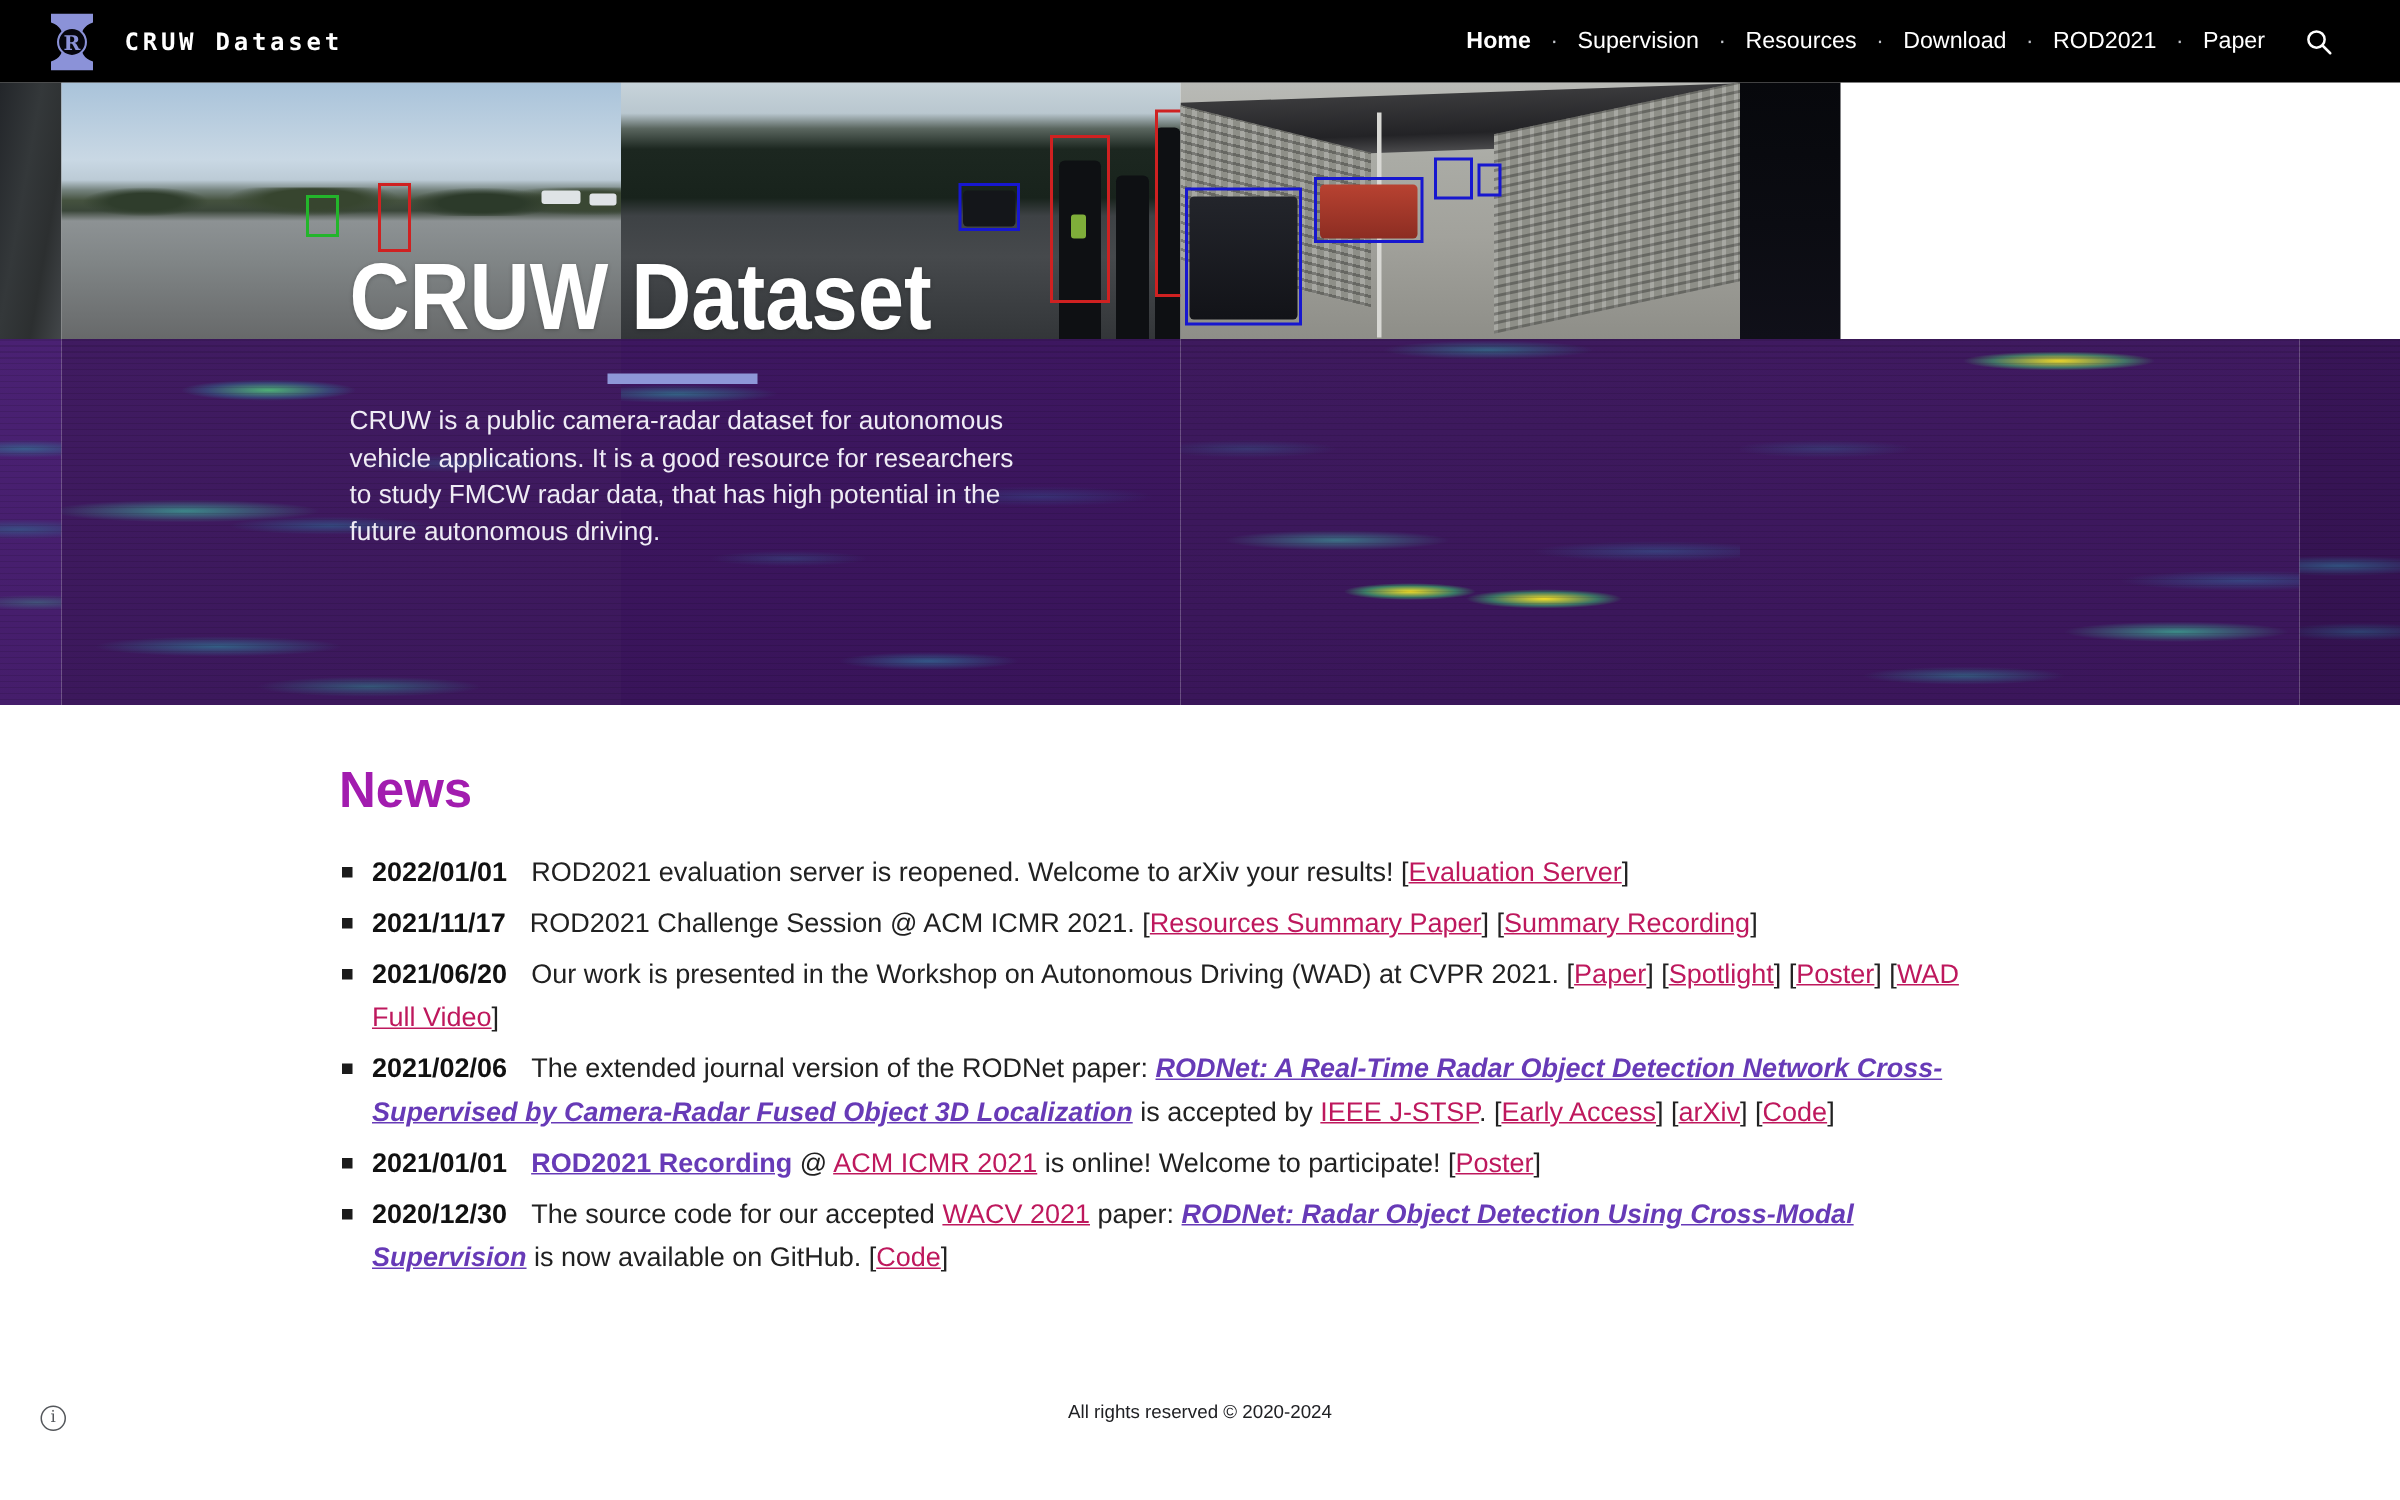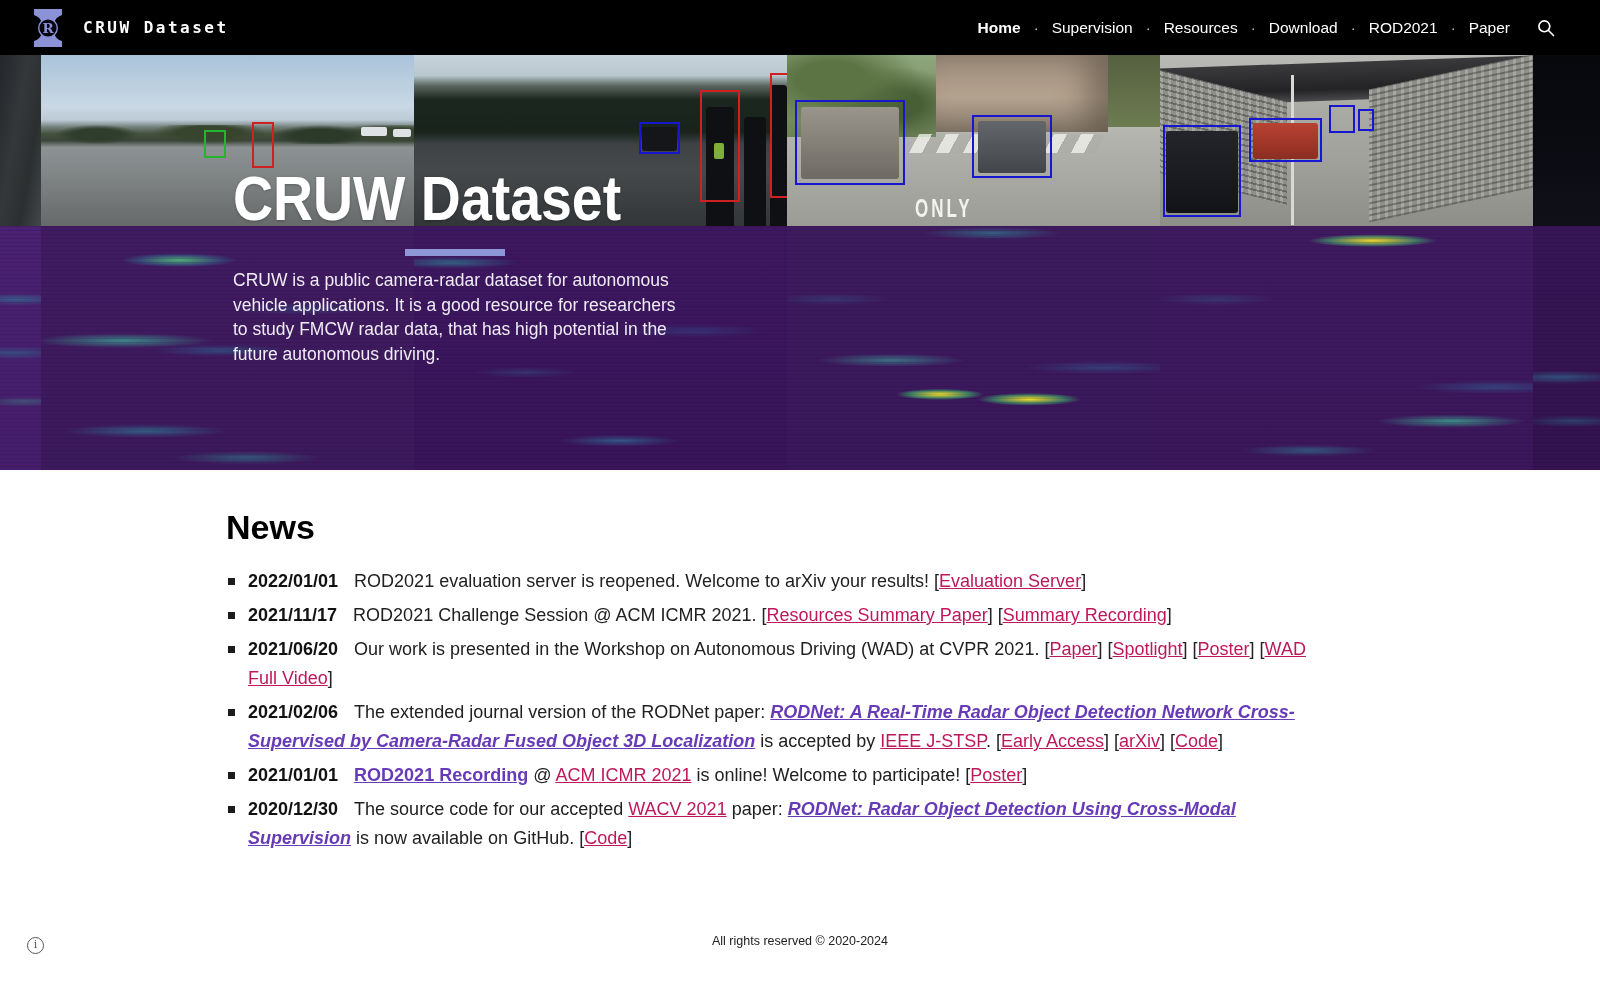--- a/index.html
+++ b/index.html
@@ -194,31 +194,20 @@
       <div class="silhouette" style="left:292px;top:52px;width:28px;height:119px;"></div>
       <div class="silhouette" style="left:330px;top:62px;width:22px;height:109px;"></div>
       <div class="silhouette" style="left:356px;top:30px;width:17px;height:141px;"></div>
       <div style="position:absolute;left:300px;top:88px;width:10px;height:16px;background:#7fae3a;border-radius:2px;"></div>
       <div class="car-fill" style="left:228px;top:72px;width:35px;height:24px;background:#14161a;"></div>
       <div class="bbox bb-blue" style="left:225px;top:67px;width:41px;height:32px;"></div>
       <div class="bbox bb-red" style="left:286px;top:35px;width:40px;height:112px;"></div>
       <div class="bbox bb-red" style="left:356px;top:18px;width:30px;height:125px;"></div>
     </div>
 
-    <div class="cam col cam3">
-      <div class="p3-green"></div>
-      <div class="p3-bldg"></div>
-      <div class="p3-trees2"></div>
-      <div class="crosswalk"></div>
-      <div class="car-fill" style="left:14px;top:52px;width:98px;height:72px;background:linear-gradient(180deg,#9a958c,#6e6a63);"></div>
-      <div class="car-fill" style="left:191px;top:66px;width:68px;height:52px;background:linear-gradient(180deg,#63666b,#42454a);"></div>
-      <div class="bbox bb-blue" style="left:8px;top:45px;width:110px;height:85px;"></div>
-      <div class="bbox bb-blue" style="left:185px;top:60px;width:80px;height:63px;"></div>
-      <div class="road-text" style="left:128px;top:144px;">ONLY</div>
-    </div>
 
     <div class="cam col cam4">
       <div class="bridge"></div>
       <div class="stone left"></div>
       <div class="stone right"></div>
       <div class="pole" style="left:131px;top:20px;height:150px;"></div>
       <div class="car-fill" style="left:6px;top:76px;width:72px;height:82px;background:linear-gradient(180deg,#23252b,#121318);"></div>
       <div class="car-fill" style="left:93px;top:68px;width:65px;height:36px;background:linear-gradient(180deg,#b84231,#8c2d22);"></div>
       <div class="bbox bb-blue" style="left:3px;top:70px;width:78px;height:92px;"></div>
       <div class="bbox bb-blue" style="left:89px;top:63px;width:73px;height:44px;"></div>
@@ -237,21 +226,21 @@
     <div class="radar col radar4"></div>
     <div class="radar edgeR radar-edgeR"></div>
   </div>
 
   <h1 class="hero-title">CRUW Dataset</h1>
   <div class="hero-divider" style="background: rgb(142, 151, 216);"></div>
   <p class="hero-desc">CRUW is a public camera-radar dataset for autonomous vehicle applications. It is a good resource for researchers to study FMCW radar data, that has high potential in the future autonomous driving.</p>
 </section>
 
 <main class="content">
-  <h2 class="news-heading" style="color: #000000;">News</h2>
+  <h2 class="news-heading" style="color: #a21caf;">News</h2>
   <ul class="news-list">
       <li><span class="news-date">2022/01/01</span><span class="seg-text">ROD2021 evaluation server is reopened. Welcome to arXiv your results! [</span><a class="seg-link">Evaluation Server</a><span class="seg-text">]</span></li>
       <li><span class="news-date">2021/11/17</span><span class="seg-text">ROD2021 Challenge Session @ ACM ICMR 2021. [</span><a class="seg-link">Resources Summary Paper</a><span class="seg-text">] [</span><a class="seg-link">Summary Recording</a><span class="seg-text">]</span></li>
       <li><span class="news-date">2021/06/20</span><span class="seg-text">Our work is presented in the Workshop on Autonomous Driving (WAD) at CVPR 2021. [</span><a class="seg-link">Paper</a><span class="seg-text">] [</span><a class="seg-link">Spotlight</a><span class="seg-text">] [</span><a class="seg-link">Poster</a><span class="seg-text">] [</span><a class="seg-link">WAD Full Video</a><span class="seg-text">]</span></li>
       <li><span class="news-date">2021/02/06</span><span class="seg-text">The extended journal version of the RODNet paper: </span><a class="seg-pilink" style="color: rgb(103, 58, 183);">RODNet: A Real-Time Radar Object Detection Network Cross-Supervised by Camera-Radar Fused Object 3D Localization</a><span class="seg-text"> is accepted by </span><a class="seg-link">IEEE J-STSP</a><span class="seg-text">. [</span><a class="seg-link">Early Access</a><span class="seg-text">] [</span><a class="seg-link">arXiv</a><span class="seg-text">] [</span><a class="seg-link">Code</a><span class="seg-text">]</span></li>
       <li><span class="news-date">2021/01/01</span><a class="seg-plink" style="color: rgb(103, 58, 183);">ROD2021 Recording</a><span class="seg-text"> @ </span><a class="seg-link">ACM ICMR 2021</a><span class="seg-text"> is online! Welcome to participate! [</span><a class="seg-link">Poster</a><span class="seg-text">]</span></li>
       <li><span class="news-date">2020/12/30</span><span class="seg-text">The source code for our accepted </span><a class="seg-link">WACV 2021</a><span class="seg-text"> paper: </span><a class="seg-pilink" style="color: rgb(103, 58, 183);">RODNet: Radar Object Detection Using Cross-Modal Supervision</a><span class="seg-text"> is now available on GitHub. [</span><a class="seg-link">Code</a><span class="seg-text">]</span></li>
     </ul>
 </main>
 

